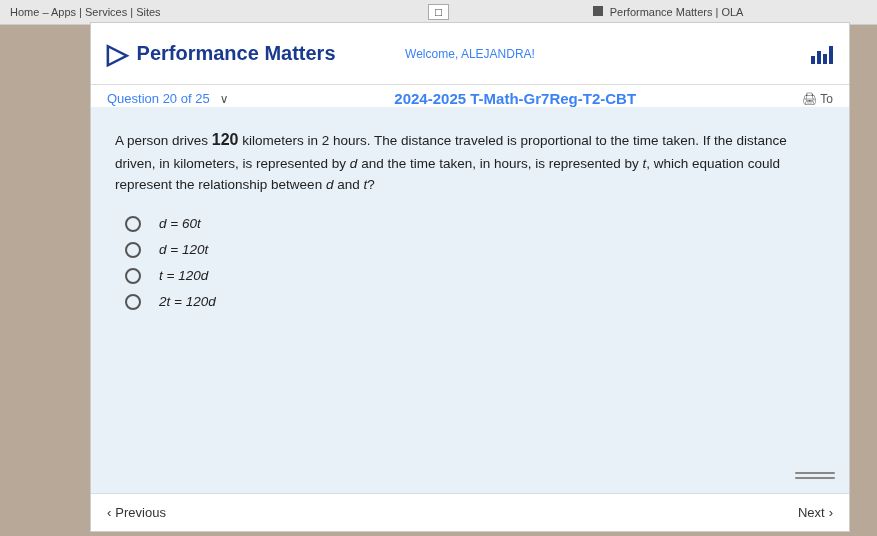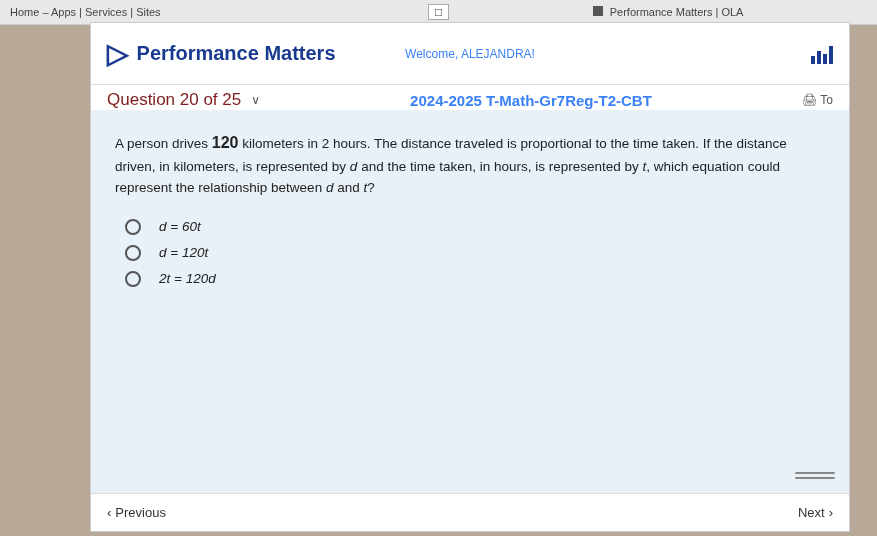--- a/index.html
+++ b/index.html
@@ -85,22 +85,22 @@
       align-items: flex-end;
       gap: 2px;
       height: 20px;
     }
     .bar-chart-icon span {
       display: block;
       background: #1a3a8f;
       width: 4px;
     }
     .question-info {
-      font-size: 17px;
-      color: #7f1d1d;
+      font-size: 13px;
+      color: #3b82f6;
       display: flex;
       align-items: center;
       gap: 6px;
     }
     .dropdown-arrow {
       font-size: 12px;
       color: #555;
     }
     .question-title {
       flex: 1;
@@ -254,20 +254,24 @@
       <li class="option-item">
         <span class="radio-circle"></span>
         <span class="option-label"><em>d</em> = 60<em>t</em></span>
       </li>
       <li class="option-item">
         <span class="radio-circle"></span>
         <span class="option-label"><em>d</em> = 120<em>t</em></span>
       </li>
       <li class="option-item">
         <span class="radio-circle"></span>
+        <span class="option-label"><em>t</em> = 120<em>d</em></span>
+      </li>
+      <li class="option-item">
+        <span class="radio-circle"></span>
         <span class="option-label">2<em>t</em> = 120<em>d</em></span>
       </li>
     </ul>
 
     <div class="scroll-hint">
       <div class="scroll-line"></div>
       <div class="scroll-line"></div>
     </div>
   </div>
 

